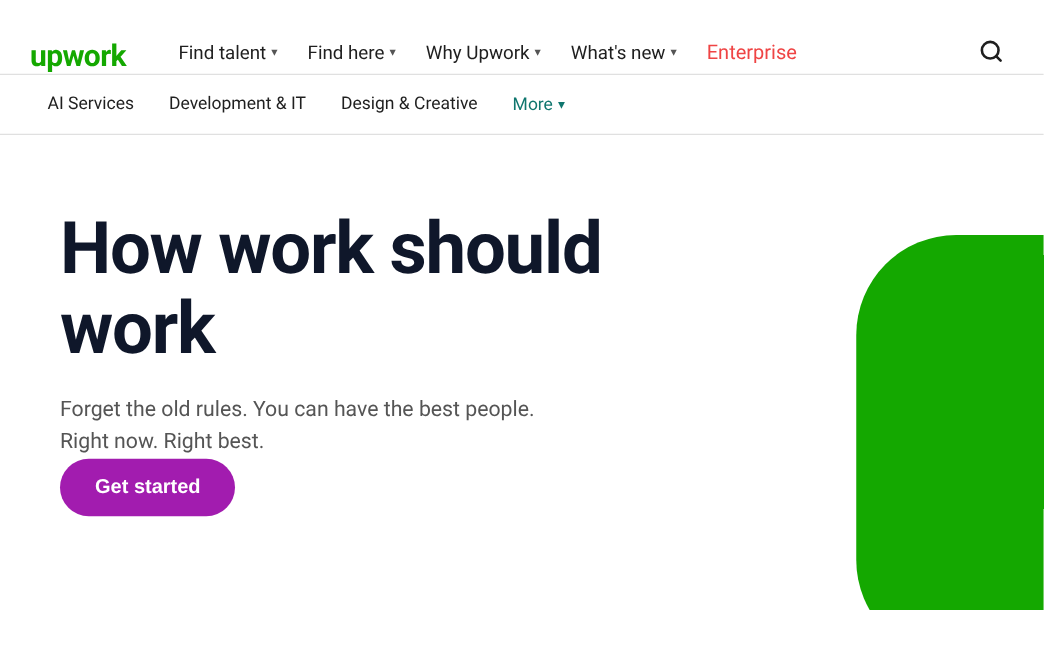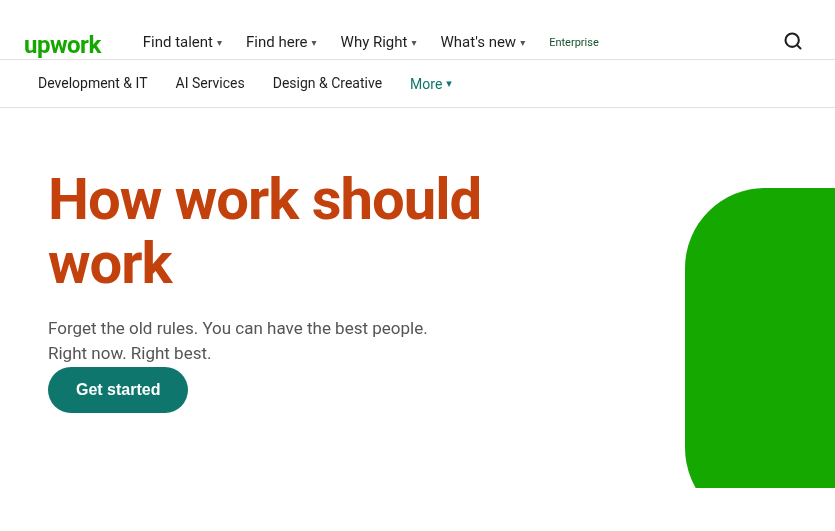--- a/index.html
+++ b/index.html
@@ -56,22 +56,22 @@
       white-space: nowrap;
       font-weight: 400;
     }
 
     .top-nav-item .chevron {
       font-size: 10px;
       color: #555;
     }
 
     .enterprise-link {
-      font-size: 11px;
-      color: #14532d;
+      font-size: 16px;
+      color: #ef4444;
       padding: 8px 10px;
       cursor: pointer;
     }
 
     .search-icon-btn {
       margin-left: auto;
       width: 36px;
       height: 36px;
       display: flex;
       align-items: center;
@@ -120,36 +120,36 @@
     .hero {
       padding: 60px 24px 60px 48px;
       position: relative;
       min-height: 380px;
       overflow: hidden;
     }
 
     .hero-title {
       font-size: 58px;
       font-weight: 700;
-      color: #c2410c;
+      color: #0f172a;
       line-height: 1.1;
       max-width: 520px;
       margin-bottom: 20px;
       letter-spacing: -1px;
     }
 
     .hero-subtitle {
       font-size: 17px;
       color: #555;
       line-height: 1.5;
       max-width: 480px;
     }
 
     .get-started-btn {
-      background: #0f766e;
+      background: #a21caf;
       color: #fff;
       border: none;
       border-radius: 30px;
       padding: 14px 28px;
       font-size: 16px;
       font-weight: 600;
       cursor: pointer;
       display: inline-block;
     }
 
@@ -194,21 +194,21 @@
   <div class="top-nav-links">
     <div class="top-nav-item">
       <span>Find talent</span>
       <span class="chevron">▾</span>
     </div>
     <div class="top-nav-item">
       <span>Find here</span>
       <span class="chevron">▾</span>
     </div>
     <div class="top-nav-item">
-      <span>Why Right</span>
+      <span>Why Upwork</span>
       <span class="chevron">▾</span>
     </div>
     <div class="top-nav-item">
       <span>What's new</span>
       <span class="chevron">▾</span>
     </div>
     <div class="enterprise-link">
       <span>Enterprise</span>
     </div>
   </div>
@@ -216,24 +216,24 @@
   <button class="search-icon-btn">
     <svg width="20" height="20" viewBox="0 0 24 24" fill="none" stroke="#1f1f1f" stroke-width="2.5" stroke-linecap="round" stroke-linejoin="round">
       <circle cx="11" cy="11" r="8"></circle>
       <line x1="21" y1="21" x2="16.65" y2="16.65"></line>
     </svg>
   </button>
 </nav>
 
 <nav class="category-nav">
   <div class="category-item">
+    <span>AI Services</span>
+  </div>
+  <div class="category-item">
     <span>Development &amp; IT</span>
-  </div>
-  <div class="category-item">
-    <span>AI Services</span>
   </div>
   <div class="category-item">
     <span>Design &amp; Creative</span>
   </div>
   <div class="more-item">
     <span>More</span>
     <span style="font-size:11px;">▾</span>
   </div>
 </nav>
 

